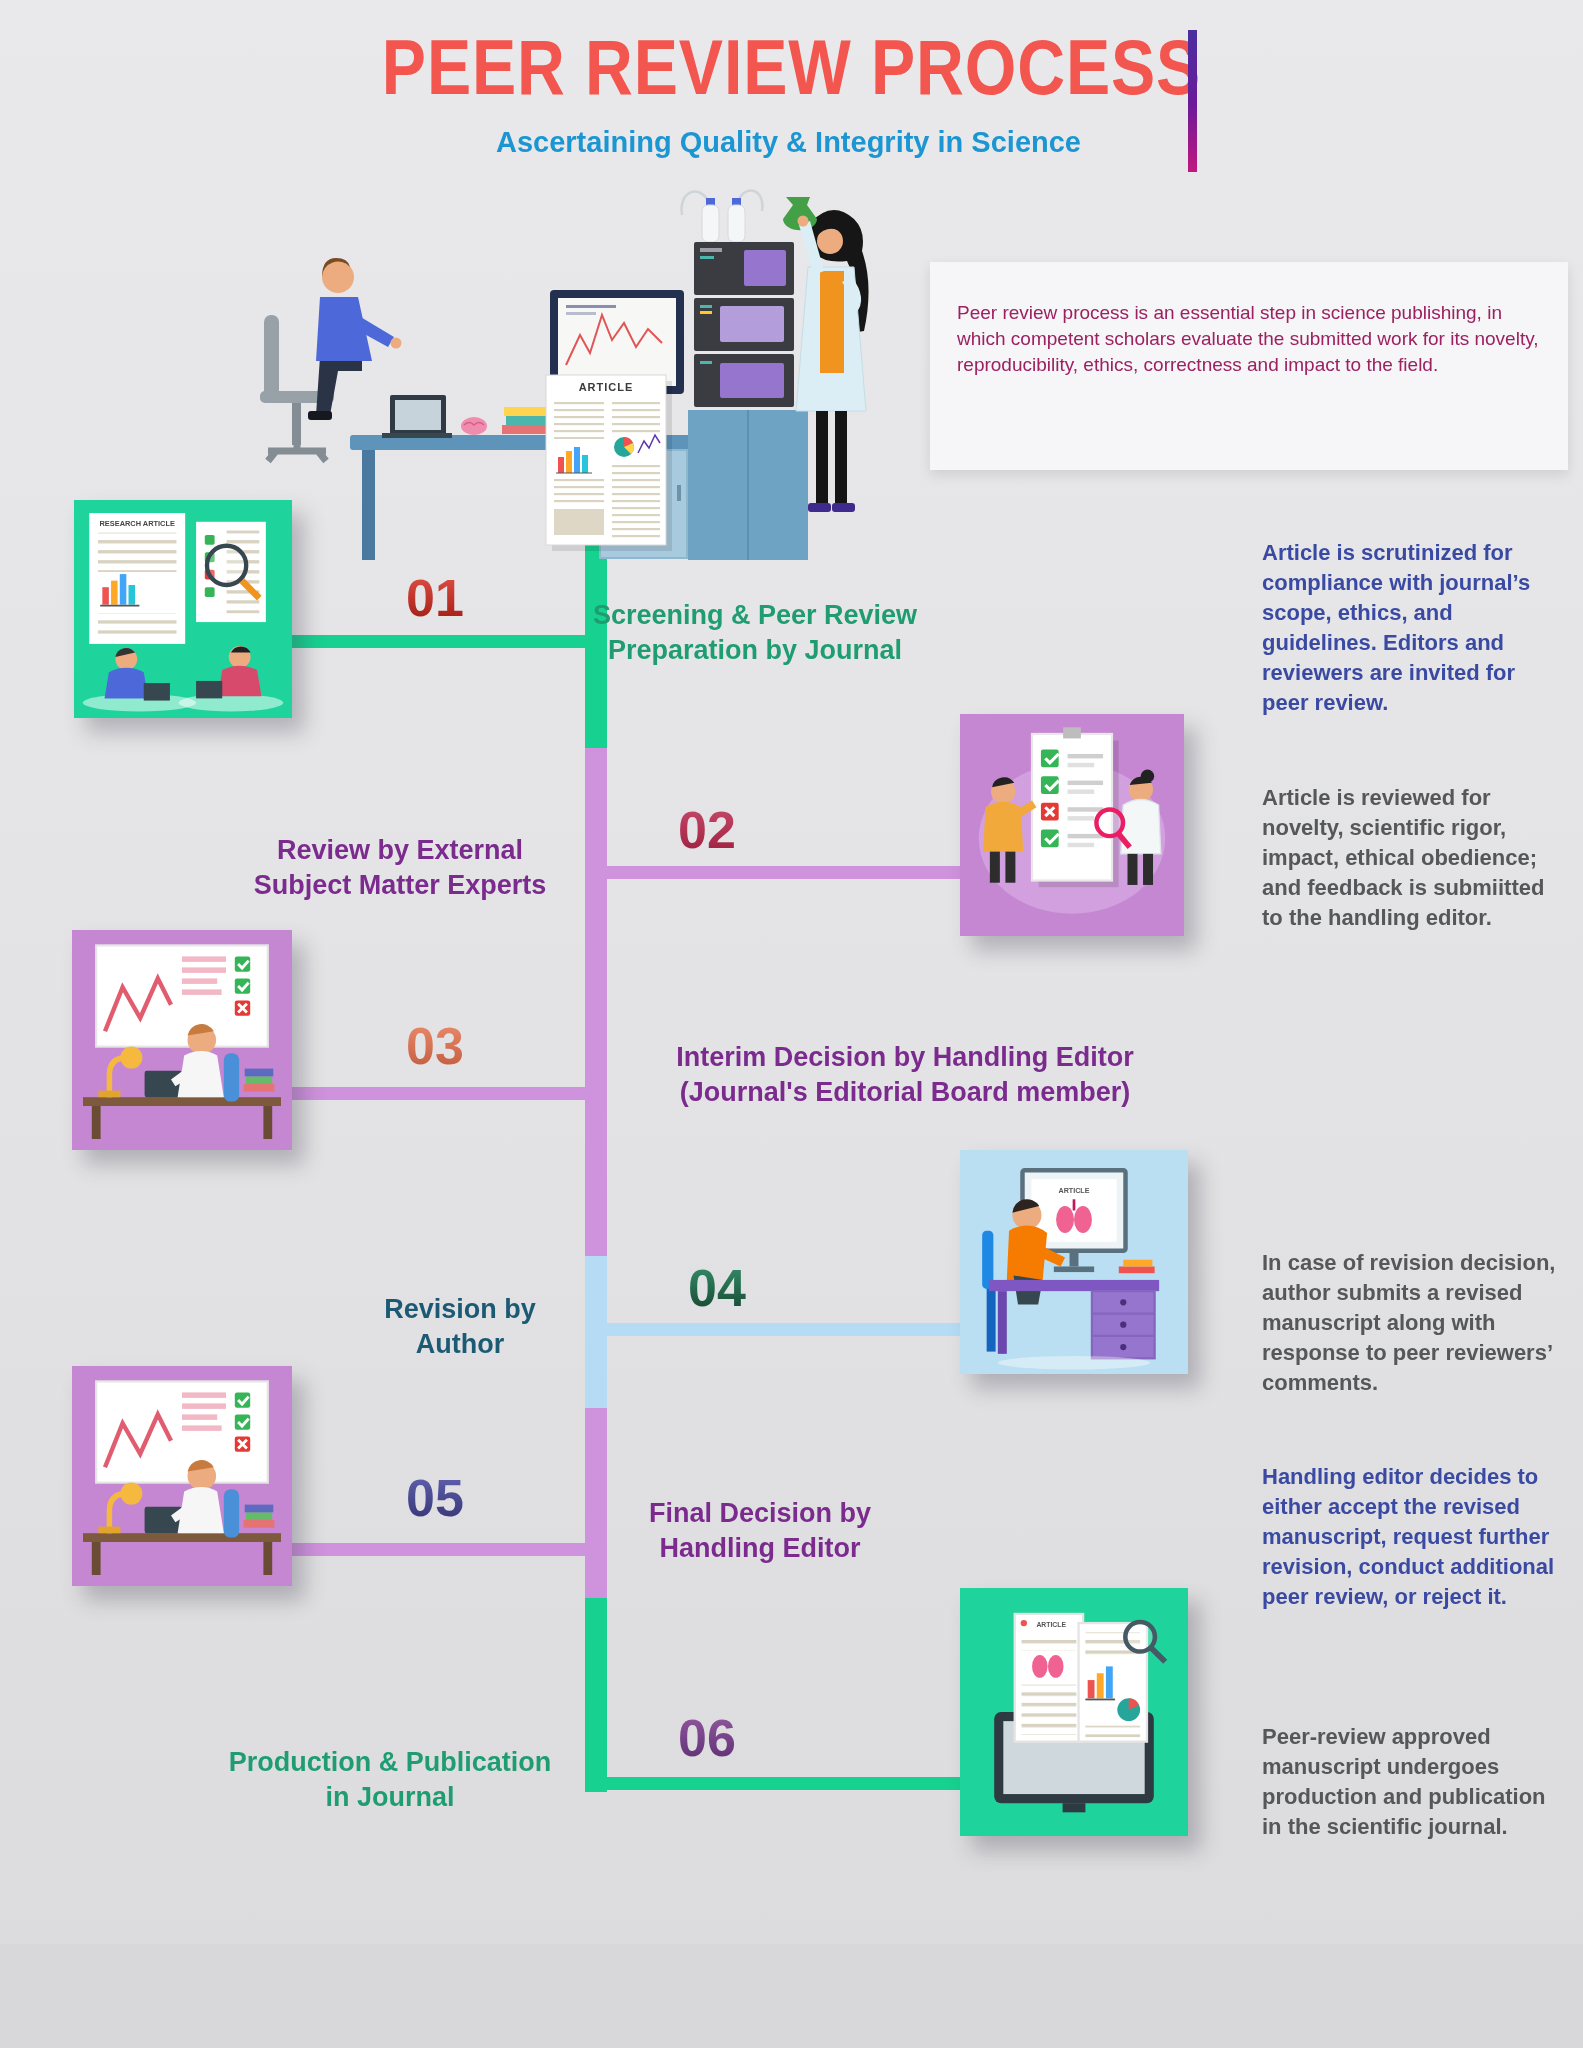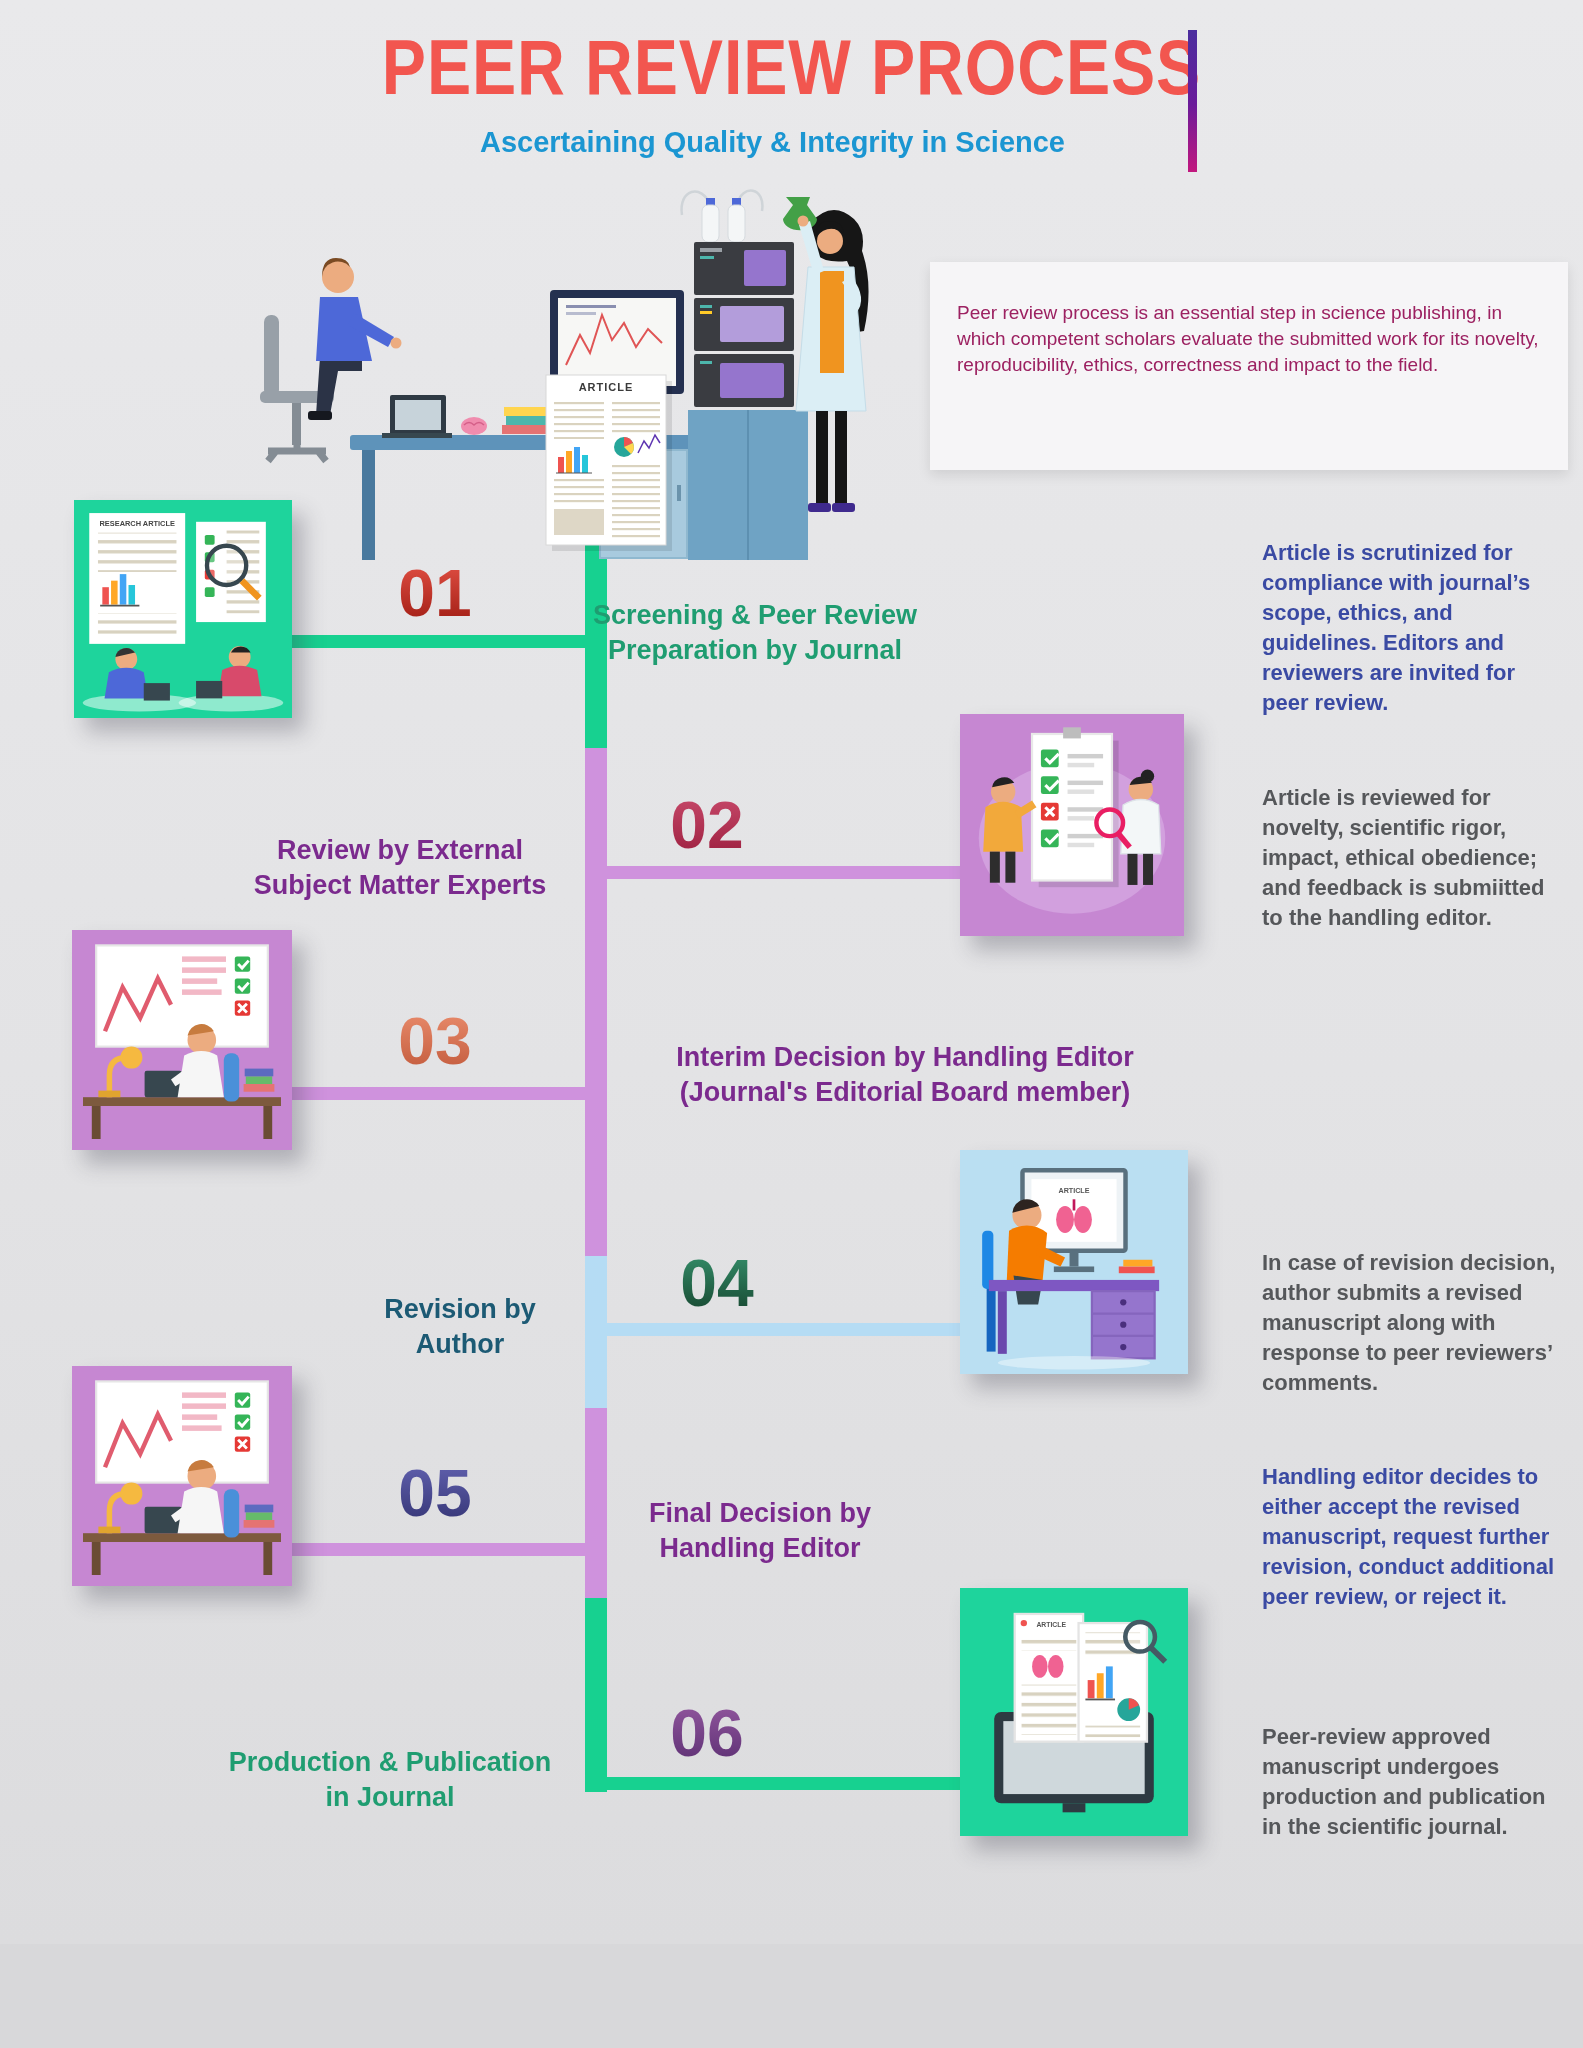--- a/index.html
+++ b/index.html
@@ -5,21 +5,21 @@
   html,body{margin:0;padding:0;background:#d8d8da;}
   #page{position:relative;width:1583px;height:1944px;overflow:hidden;
         background:linear-gradient(180deg,#e9e9eb 0%,#e3e3e5 55%,#dcdcde 100%);
         font-family:"Liberation Sans","DejaVu Sans",sans-serif;}
 
   
   .main-title{position:absolute;left:0;top:22px;width:1583px;text-align:center;
     font-size:78px;font-weight:700;color:#f2564f;letter-spacing:1px;
     transform:scaleX(.85);transform-origin:50% 50%;}
   .subtitle{position:absolute;left:0;top:126px;width:1545px;text-align:center;
-    font-size:29px;font-weight:700;color:#1b96d2;}
+    font-size:29px;font-weight:700;color:#1b96d2;padding-left:16px;}
   .title-bar{position:absolute;left:1188px;top:30px;width:9px;height:142px;
     background:linear-gradient(180deg,#4b2e9e 0%,#6a1b9a 52%,#c2187e 100%);}
 
   
   .intro{position:absolute;left:930px;top:262px;width:584px;height:132px;
     background:#f6f5f7;box-shadow:0 5px 12px rgba(0,0,0,.10);
     padding:38px 27px;font-size:19px;line-height:1.38;color:#9c2161;font-weight:400;}
 
   
   .trunk,.branch{position:absolute;z-index:1;}
@@ -42,22 +42,22 @@
   .card svg{display:block;width:100%;height:100%;}
   .c1{left:62px;top:500px;width:218px;height:218px;background:#1ed49c;}
   .c2{left:948px;top:714px;width:224px;height:222px;background:#c687d2;}
   .c3{left:60px;top:930px;width:220px;height:220px;background:#c687d2;}
   .c4{left:948px;top:1150px;width:228px;height:224px;background:#badff2;}
   .c5{left:60px;top:1366px;width:220px;height:220px;background:#c687d2;}
   .c6{left:948px;top:1588px;width:228px;height:248px;background:#1ed49c;}
 
   
   .num{position:absolute;z-index:6;width:170px;text-align:center;
-    font-size:66px;font-weight:700;line-height:1;
-    -webkit-background-clip:text;background-clip:text;-webkit-text-fill-color:transparent;}
+    font-size:52px;font-weight:700;line-height:1;
+    -webkit-background-clip:text;background-clip:text;margin-top:12px;-webkit-text-fill-color:transparent;}
   .n1{left:350px;top:560px;color:#c33126;background-image:linear-gradient(180deg,#e25044,#9f1c13);}
   .n2{left:622px;top:792px;color:#b03355;background-image:linear-gradient(180deg,#c84a6b,#9c1f3f);}
   .n3{left:350px;top:1008px;color:#d4704f;background-image:linear-gradient(180deg,#ea8d6d,#c25a3c);}
   .n4{left:632px;top:1250px;color:#266b4e;background-image:linear-gradient(180deg,#35906b,#16452f);}
   .n5{left:350px;top:1460px;color:#48488e;background-image:linear-gradient(180deg,#6262b0,#343474);}
   .n6{left:622px;top:1700px;color:#774489;background-image:linear-gradient(180deg,#93589f,#5c2f73);}
 
   
   .stitle{position:absolute;z-index:6;font-size:27px;font-weight:700;text-align:center;
     white-space:pre-line;line-height:1.3;}

